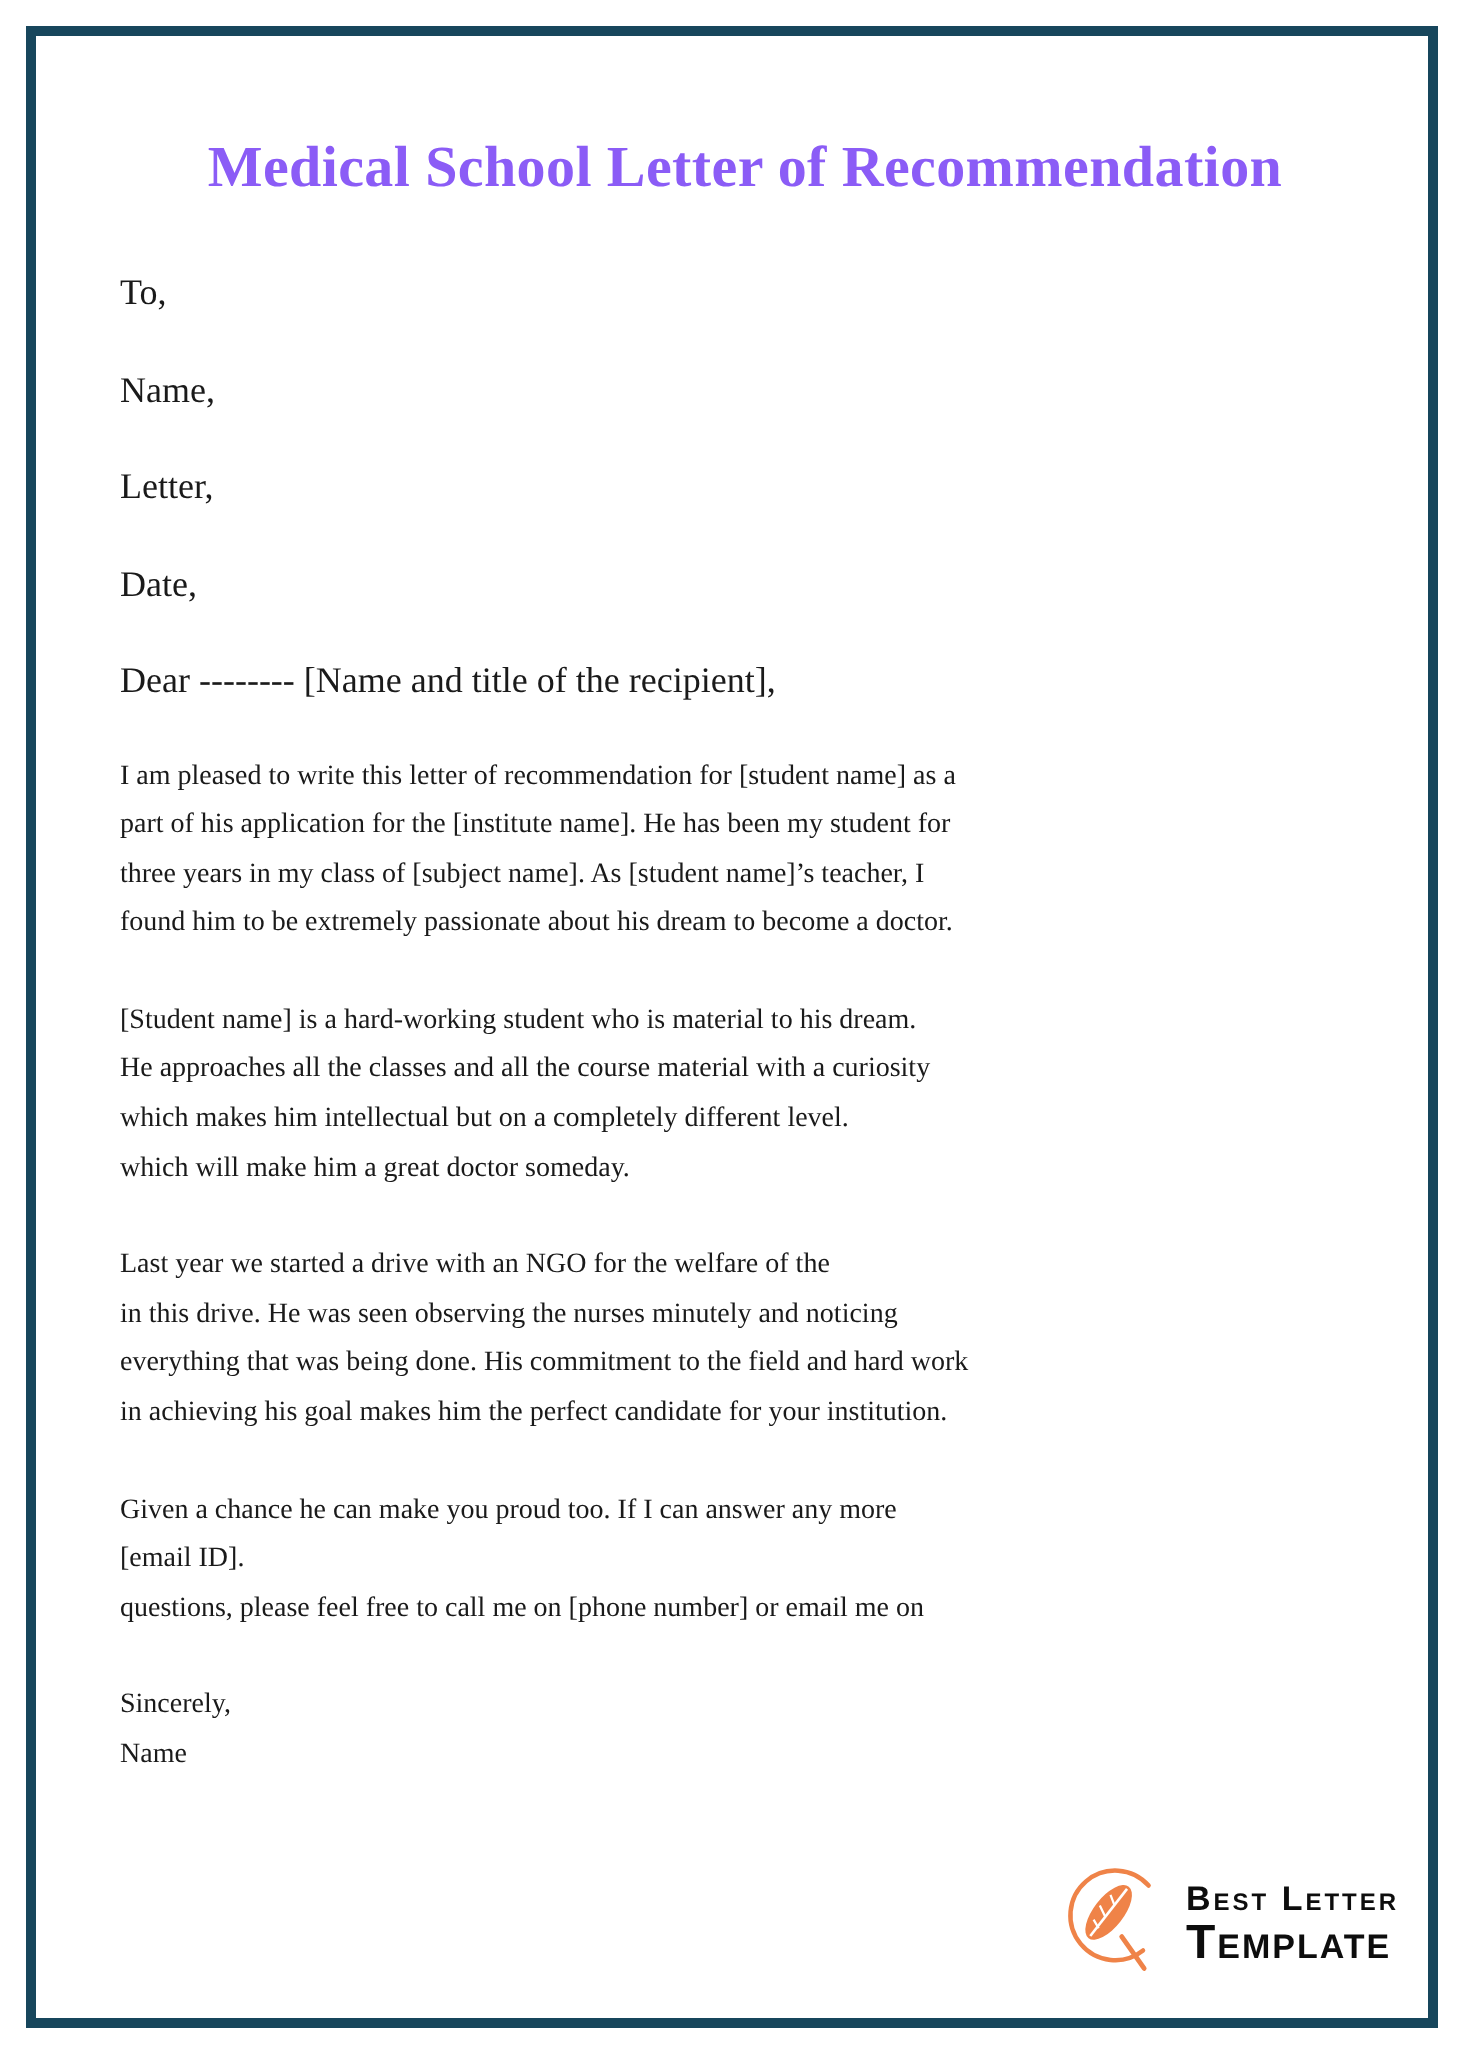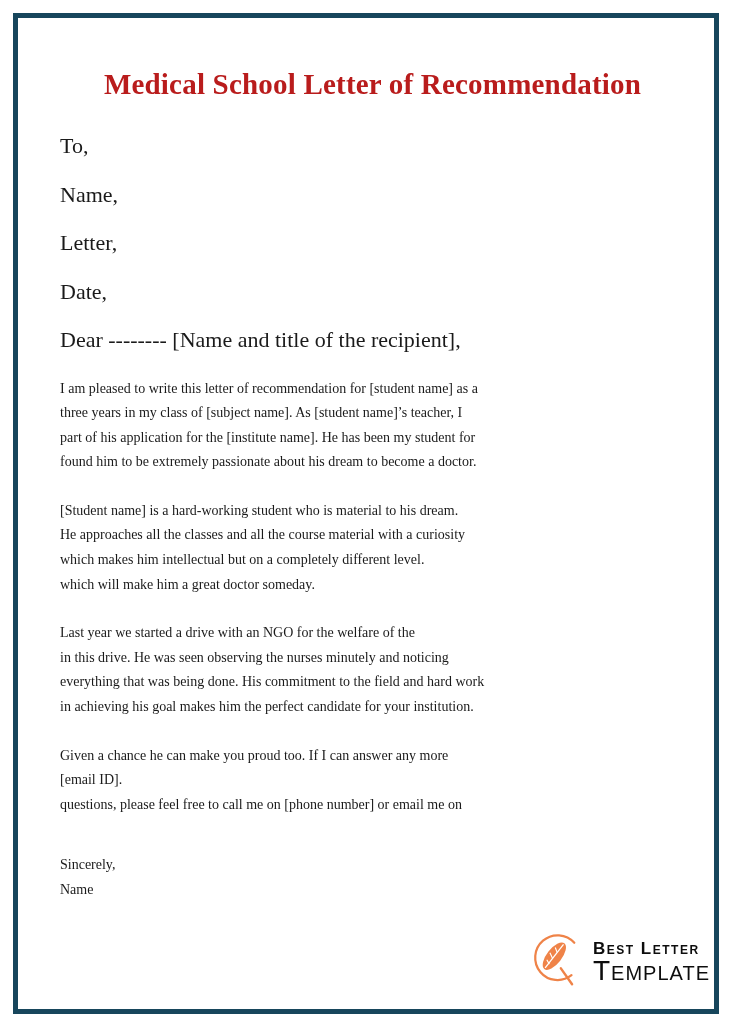--- a/index.html
+++ b/index.html
@@ -28,41 +28,41 @@
   .content {
     position: absolute;
     left: 60px;
     top: 68px;
     width: 625px;
   }
   .doc-title {
     font-size: 29px;
     font-weight: bold;
     text-align: center;
-    color: #b91c1c;
+    color: #8b5cf6;
     margin: 0 0 33px 0;
     letter-spacing: 0.2px;
     white-space: nowrap;
   }
   .addr-line {
-    font-size: 22px;
+    font-size: 18px;
     line-height: 24.5px;
     margin: 0 0 24px 0;
     white-space: nowrap;
   }
   .para {
     margin: 0 0 24px 0;
   }
   .line {
     font-size: 14px;
     line-height: 24.6px;
     white-space: nowrap;
   }
   .closing-block {
-    margin-top: 36px;
+    margin-top: 24px;
   }
   .logo {
     position: absolute;
     left: 531px;
     top: 928px;
     display: flex;
     align-items: center;
     gap: 6px;
   }
   .logo-text {
@@ -74,22 +74,22 @@
   }
   .logo-line1 {
     font-size: 17px;
     font-weight: 800;
     font-variant: small-caps;
     letter-spacing: 1.5px;
     line-height: 19px;
     white-space: nowrap;
   }
   .logo-line2 {
-    font-size: 28px;
-    font-weight: 400;
+    font-size: 24px;
+    font-weight: 700;
     font-variant: small-caps;
     letter-spacing: 1px;
     line-height: 25px;
     white-space: nowrap;
   }
 </style>
 </head>
 <body>
 
 <div class="page">
@@ -100,22 +100,22 @@
 
     <div class="addr-line">To,</div>
     <div class="addr-line">Name,</div>
     <div class="addr-line">Letter,</div>
     <div class="addr-line">Date,</div>
 
     <div class="addr-line">Dear -------- [Name and title of the recipient],</div>
 
     <div class="para">
       <div class="line">I am pleased to write this letter of recommendation for [student name] as a</div>
+      <div class="line">part of his application for the [institute name]. He has been my student for</div>
       <div class="line">three years in my class of [subject name]. As [student name]’s teacher, I</div>
-      <div class="line">part of his application for the [institute name]. He has been my student for</div>
       <div class="line">found him to be extremely passionate about his dream to become a doctor.</div>
     </div>
 
     <div class="para">
       <div class="line">[Student name] is a hard-working student who is material to his dream.</div>
       <div class="line">He approaches all the classes and all the course material with a curiosity</div>
       <div class="line">which makes him intellectual but on a completely different level.</div>
       <div class="line">which will make him a great doctor someday.</div>
     </div>
 

